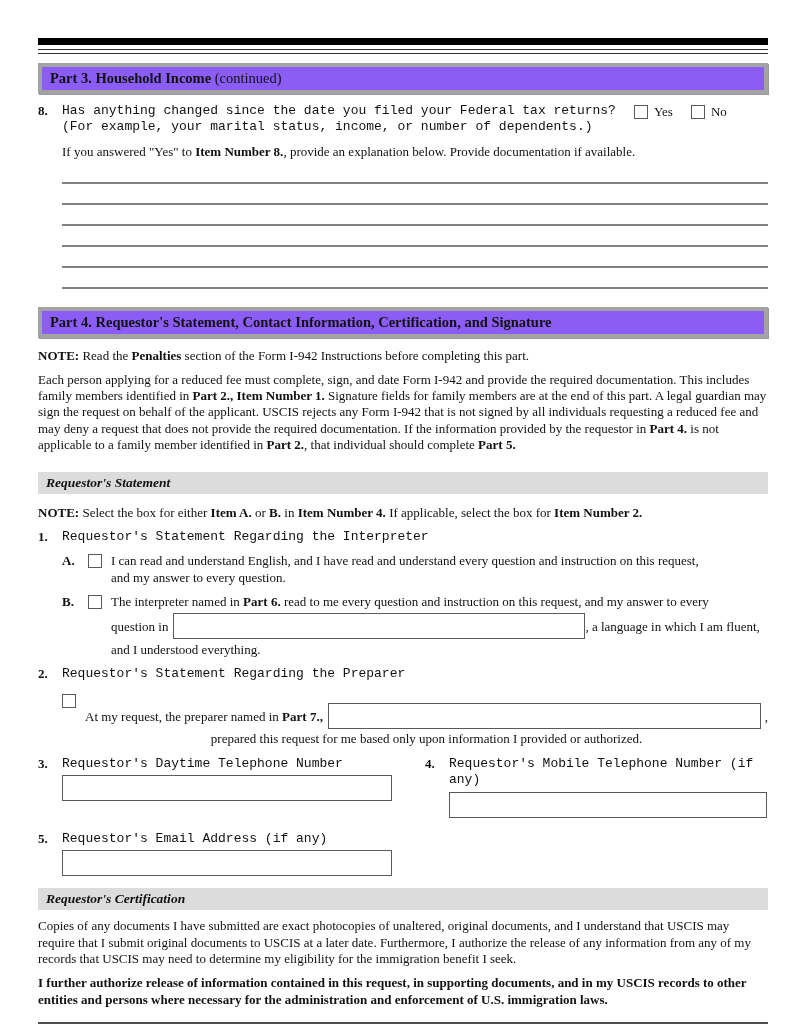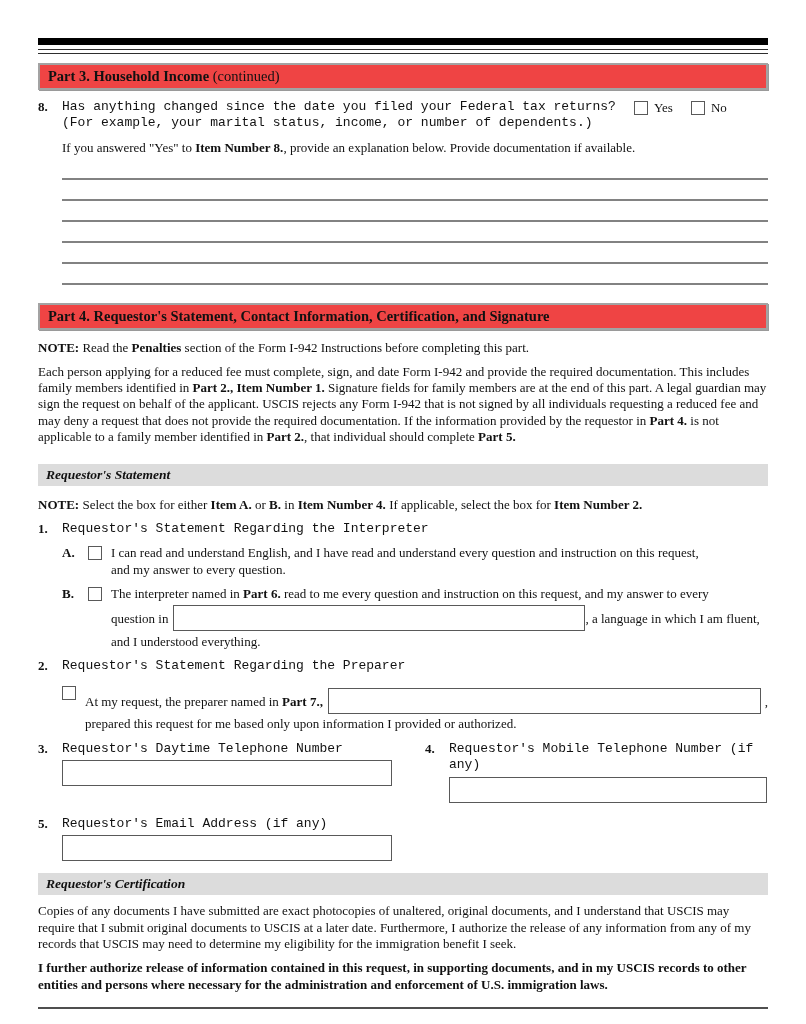--- a/index.html
+++ b/index.html
@@ -6,21 +6,21 @@
   html,body { background:#888; }
   .page {
     width:806px; height:1024px; background:#fff; margin:0 auto;
     padding:38px 38px 0 38px; overflow:hidden; position:relative;
     font-family:"Liberation Serif","DejaVu Serif",serif;
     font-size:13px; color:#111; line-height:16.4px;
   }
   .topbar { height:7px; background:#000; }
   .dline { margin-top:4px; height:5px; border-top:1.6px solid #2e2e2e; border-bottom:1.6px solid #2e2e2e; }
   .part-header {
-    margin-top:9px; background:#ef4444; border:2px solid #a3a3a3;
+    margin-top:9px; background:#8b5cf6; border:4px solid #a3a3a3;
     box-shadow:1px 1px 0 #9a9a9a; padding:2px 8px 3px 8px;
     font-size:14.5px; line-height:18px;
   }
   .part-header .b, .b { font-weight:bold; }
   .section-bar {
     margin-top:18px; background:#dcdcdc; padding:2px 8px 3px 8px;
     font-size:13.5px; font-weight:bold; font-style:italic; line-height:17px;
   }
   .item { display:flex; margin-top:9px; }
   .inum { width:24px; flex:none; font-weight:bold; }
@@ -134,26 +134,26 @@
   </div>
 
   <div class="item" style="margin-top:8px;">
     <span class="inum">2.</span>
     <span class="itext">Requestor's Statement Regarding the Preparer</span>
   </div>
 
   <div class="sub" style="margin-top:5px;">
     <span class="cb" style="margin-top:6px;"></span>
     <span style="flex:1;">
-      <span class="inline-row" style="margin-top:8px;">
+      <span class="inline-row" style="margin-top:15px;">
         <span class="t"><span>At my request, the preparer named in </span><span class="b">Part 7.,</span></span>
         <input class="box-input prep-input" type="text" style="">
         <span class="t" style="padding-left:4px;">,</span>
       </span>
-      <span style="display:block; margin-top:2px;">prepared this request for me based only upon information I provided or authorized.</span>
+      <span style="display:block; margin-top:2px;text-align:center;">prepared this request for me based only upon information I provided or authorized.</span>
     </span>
   </div>
 
 
   <div class="contact-row">
     <div class="col3">
       <div class="item" style="margin-top:0;">
         <span class="inum">3.</span>
         <span class="itext fieldcol">
           <span>Requestor's Daytime Telephone Number</span>

